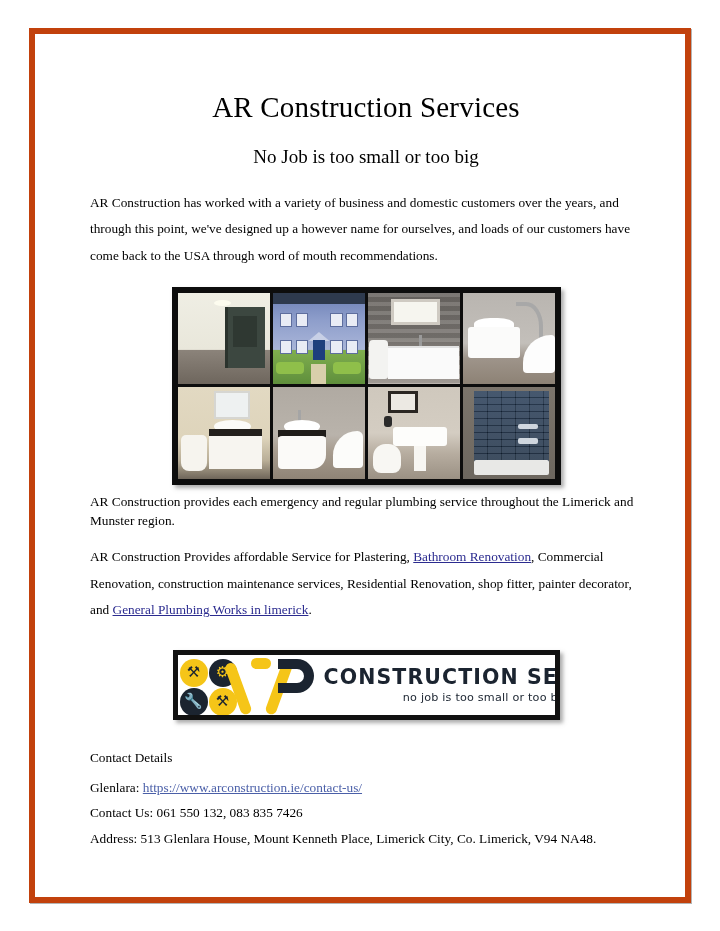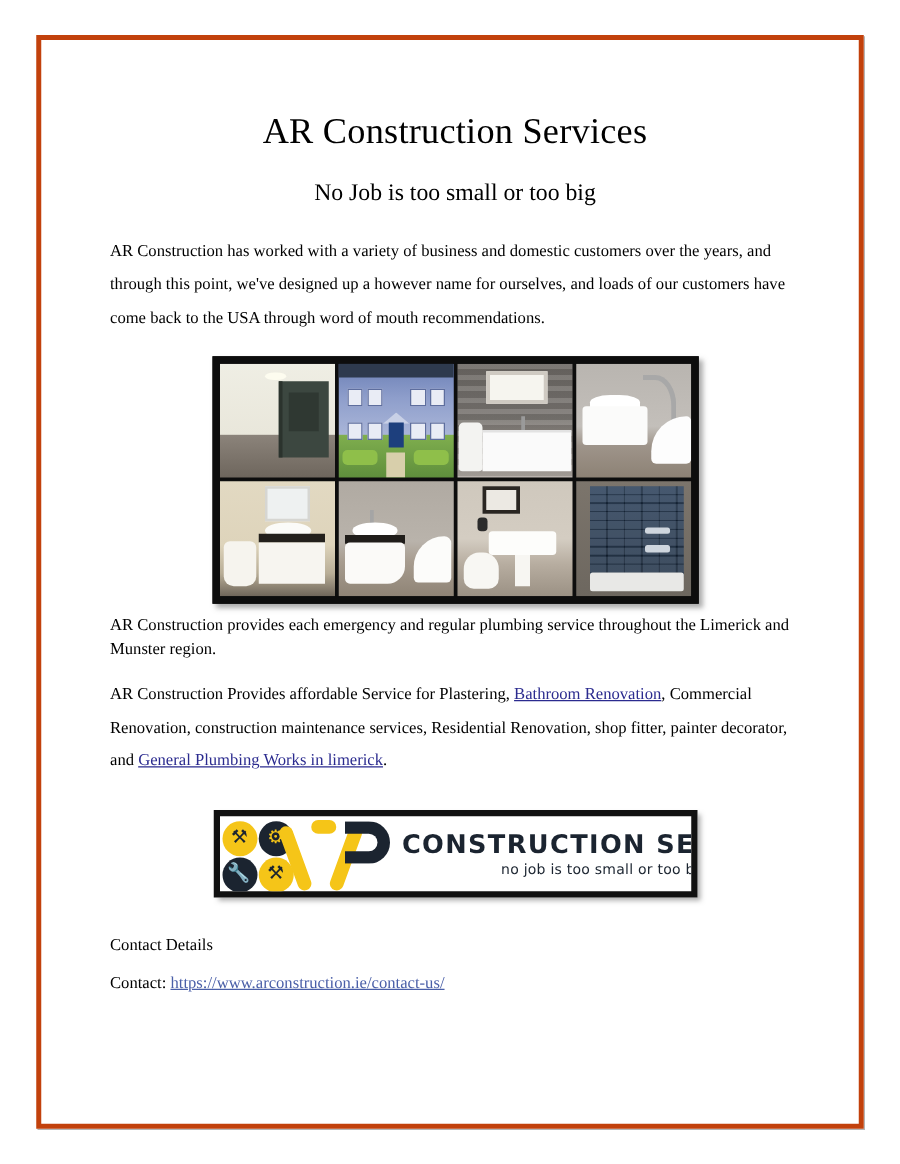--- a/index.html
+++ b/index.html
@@ -16,21 +16,21 @@
     position: relative;
   }
 
   .page-sheet {
     position: absolute;
     left: 29px;
     top: 28px;
     width: 662px;
     height: 875px;
     background: #ffffff;
-    border: 4px solid #c2410c;
+    border: 6px solid #c2410c;
     box-sizing: border-box;
     box-shadow: 1px 1px 0 rgba(120,120,120,0.55);
     overflow: hidden;
   }
 
   .content {
     position: absolute;
     left: 55px;
     top: 0px;
     width: 552px;
@@ -442,18 +442,20 @@
         </div>
         <div class="logo-text">
           <div class="logo-main">CONSTRUCTION SERVICES</div>
           <div class="logo-tag">no job is too small or too big</div>
         </div>
       </div>
     </div>
 
     <p class="para para-tight contact-head">Contact Details</p>
 
-    <p class="para para-tight contact-line"><span>Contact: </span><a class="urllink" href="#">https://www.arconstruction.ie/contact-us/</a></p>
-
-
+    <p class="para para-tight contact-line"><span>Glenlara: </span><a class="urllink" href="#">https://www.arconstruction.ie/contact-us/</a></p>
+
+    <p class="para para-tight contact-line-tight">Contact Us: 061 550 132, 083 835 7426</p>
+
+    <p class="para para-tight contact-line-tight">Address: 513 Glenlara House, Mount Kenneth Place, Limerick City, Co. Limerick, V94 NA48.</p>
 
   </div>
 </div>
 
 </body></html>

